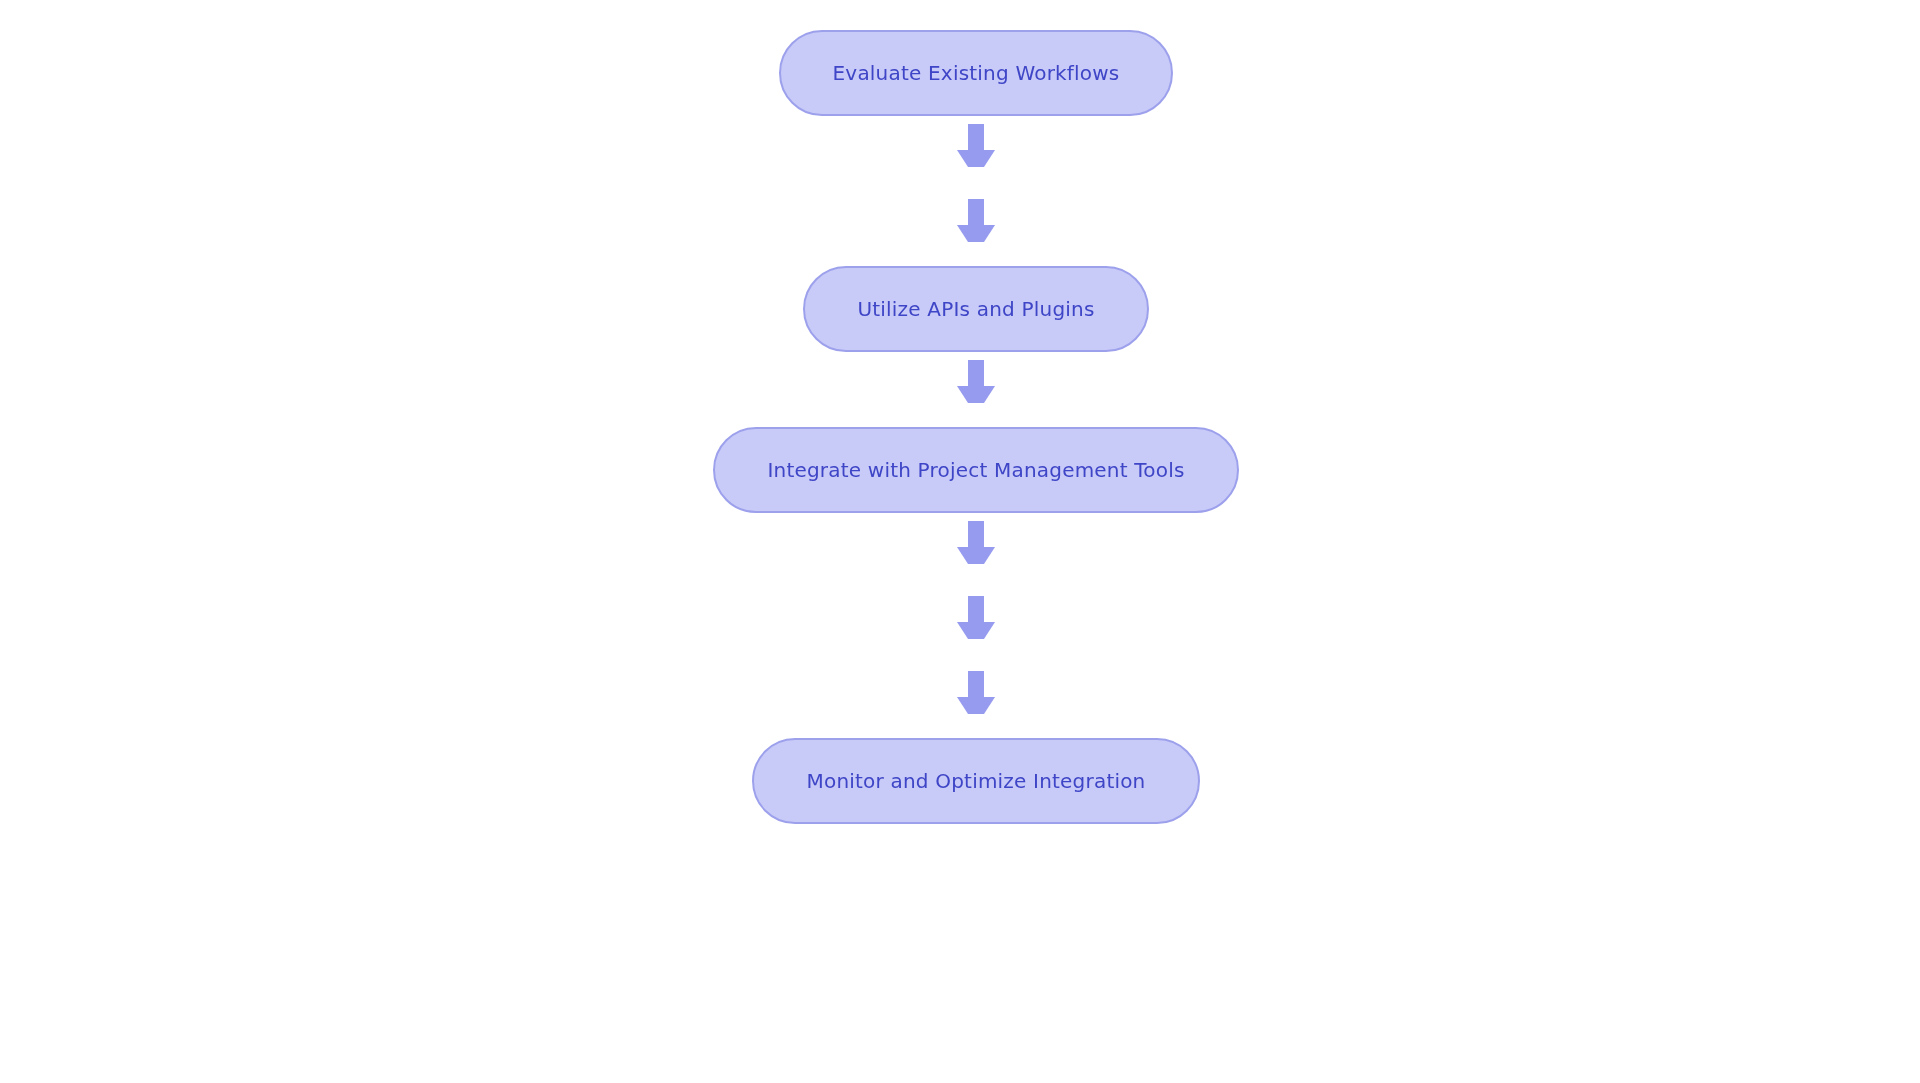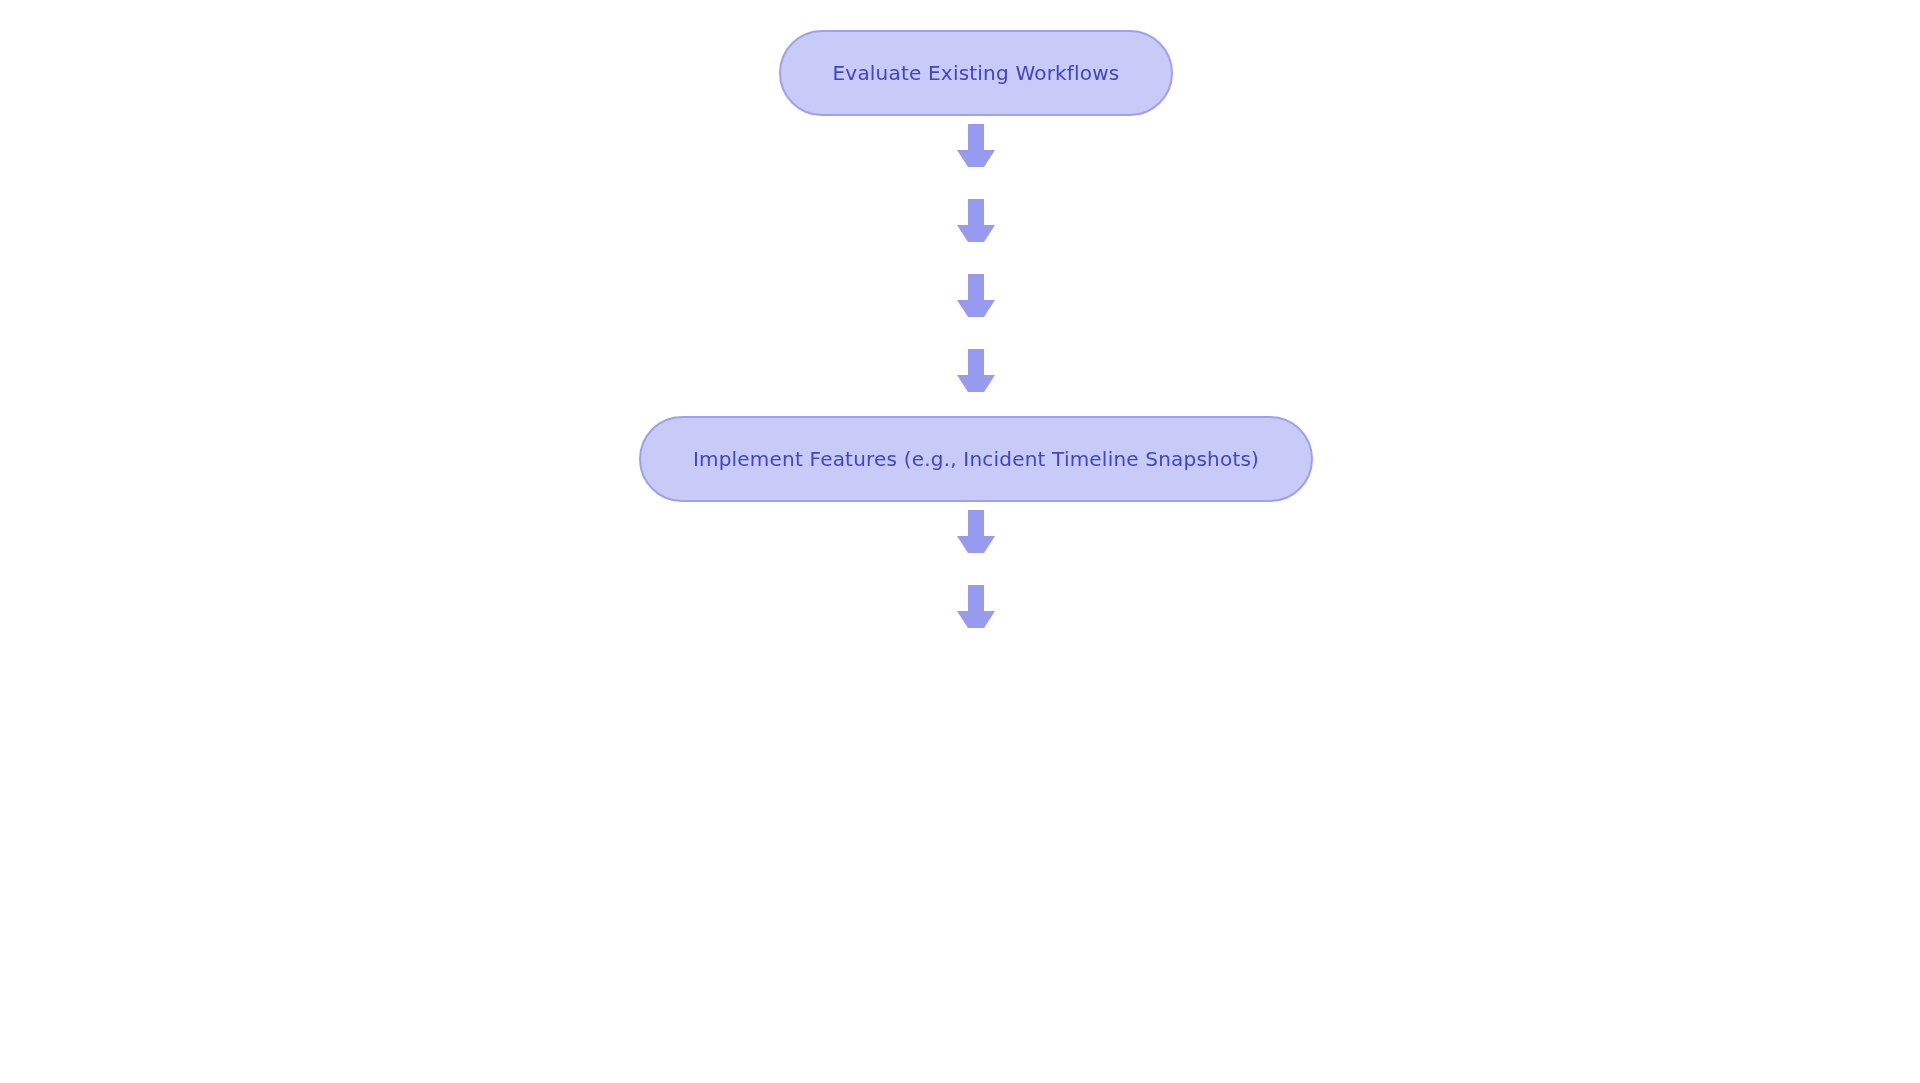--- a/index.html
+++ b/index.html
@@ -76,41 +76,47 @@
     <div class="line"></div>
     <div class="head"></div>
   </div>
 
 
   <div class="connector">
     <div class="line"></div>
     <div class="head"></div>
   </div>
 
-
-  <div class="connector">
-    <div class="line"></div>
-    <div class="head"></div>
+  <div class="node">
+    <span>Utilize APIs and Plugins</span>
   </div>
-
 
   <div class="connector">
     <div class="line"></div>
     <div class="head"></div>
   </div>
 
   <div class="node">
-    <span>Implement Features (e.g., Incident Timeline Snapshots)</span>
+    <span>Integrate with Project Management Tools</span>
   </div>
 
   <div class="connector">
     <div class="line"></div>
     <div class="head"></div>
   </div>
 
 
   <div class="connector">
     <div class="line"></div>
     <div class="head"></div>
   </div>
 
 
+  <div class="connector">
+    <div class="line"></div>
+    <div class="head"></div>
+  </div>
+
+  <div class="node">
+    <span>Monitor and Optimize Integration</span>
+  </div>
+
 </div>
 
 </body></html>

